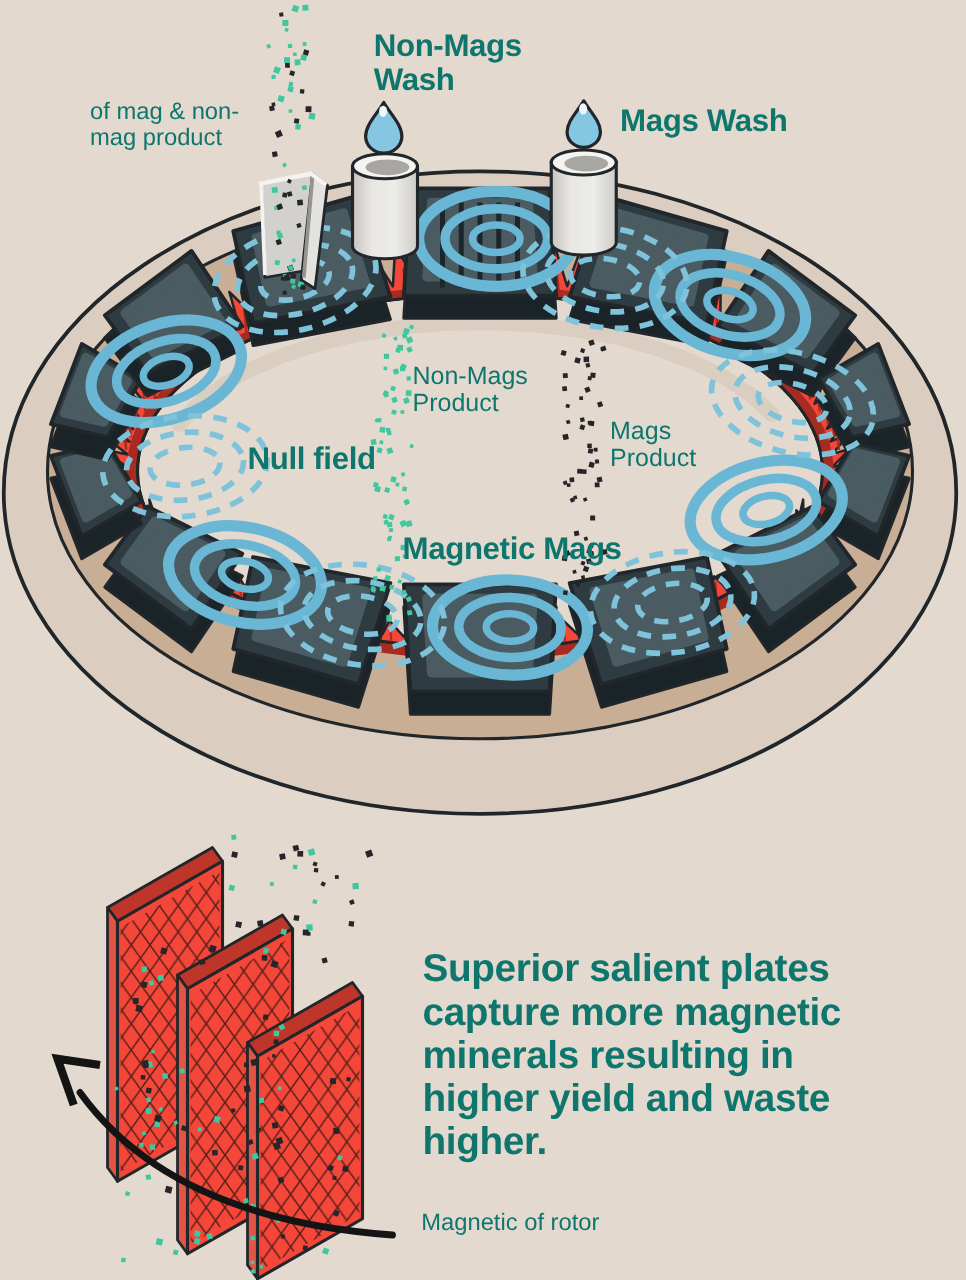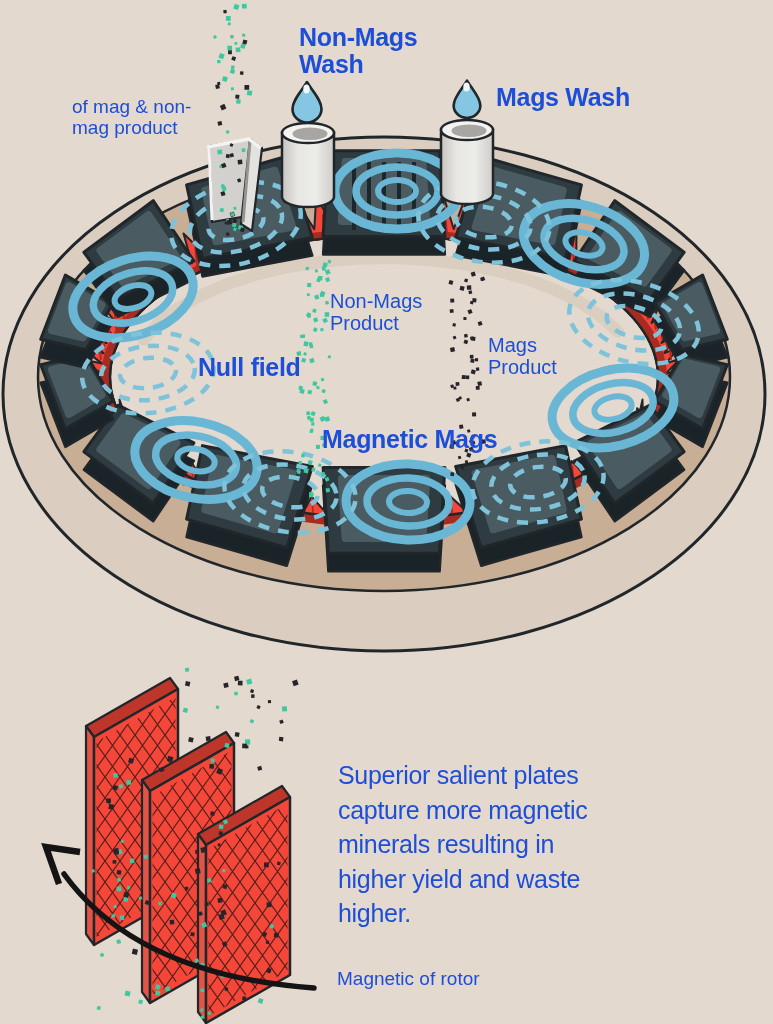--- a/index.html
+++ b/index.html
@@ -6,28 +6,28 @@
   .canvas{
     position:relative;
     width:773px;height:1024px;
     background:#e4d9ce;
     overflow:hidden;
     font-family:"Liberation Sans",sans-serif;
   }
   #diagram{position:absolute;left:0;top:0;}
   .lbl{
     position:absolute;
-    color:#1d4ed8;
+    color:#0f766e;
     white-space:nowrap;
     font-family:"Liberation Sans",sans-serif;
   }
   .h{font-weight:700;font-size:25px;line-height:27px;letter-spacing:-0.3px;}
   .s{font-size:19px;line-height:21px;}
   .p{font-size:20px;line-height:21.5px;}
-  .body{font-weight:400;font-size:25px;line-height:34.5px;letter-spacing:-0.3px;}
+  .body{font-weight:700;font-size:31px;line-height:34.5px;letter-spacing:-0.3px;}
   .cap{font-size:19px;}
 </style>
 </head>
 <body>
 
 <div class="canvas">
 
   <svg id="diagram" width="773" height="1024" viewBox="0 0 773 1024">
       <defs>
         <linearGradient id="cylG" x1="0" y1="0" x2="1" y2="0">
@@ -563,21 +563,21 @@
         <rect x="119.8" y="915.4" width="4.4" height="4.4" fill="#3fc7a0" transform="rotate(2 119.8 915.4)"></rect>
         <rect x="116.8" y="878.6" width="3.6" height="3.6" fill="#3fc7a0" transform="rotate(-14 116.8 878.6)"></rect>
       </g>
       <g>
         <path d="M64,874 C116,946 204,980 314,988" stroke="#141414" stroke-width="5.5" fill="none" stroke-linecap="round"></path>
         <polyline points="80,852 46,847 59,884" stroke="#141414" stroke-width="6.5" fill="none" stroke-linejoin="miter"></polyline>
       </g>
     </svg>
 
   <div class="lbl" style="left:72px;top:76px">
-    <div class="s" style="margin-top:20px">of mag &amp; non-</div>
+    <div class="s" style="margin-top:3px">of mag &amp; non-</div>
     <div class="s">mag product</div>
   </div>
 
   <div class="lbl" style="left:299px;top:24px">
     <div class="h">Non-Mags</div>
     <div class="h">Wash</div>
   </div>
 
   <div class="lbl h" style="left:496px;top:84px">Mags Wash</div>
 

